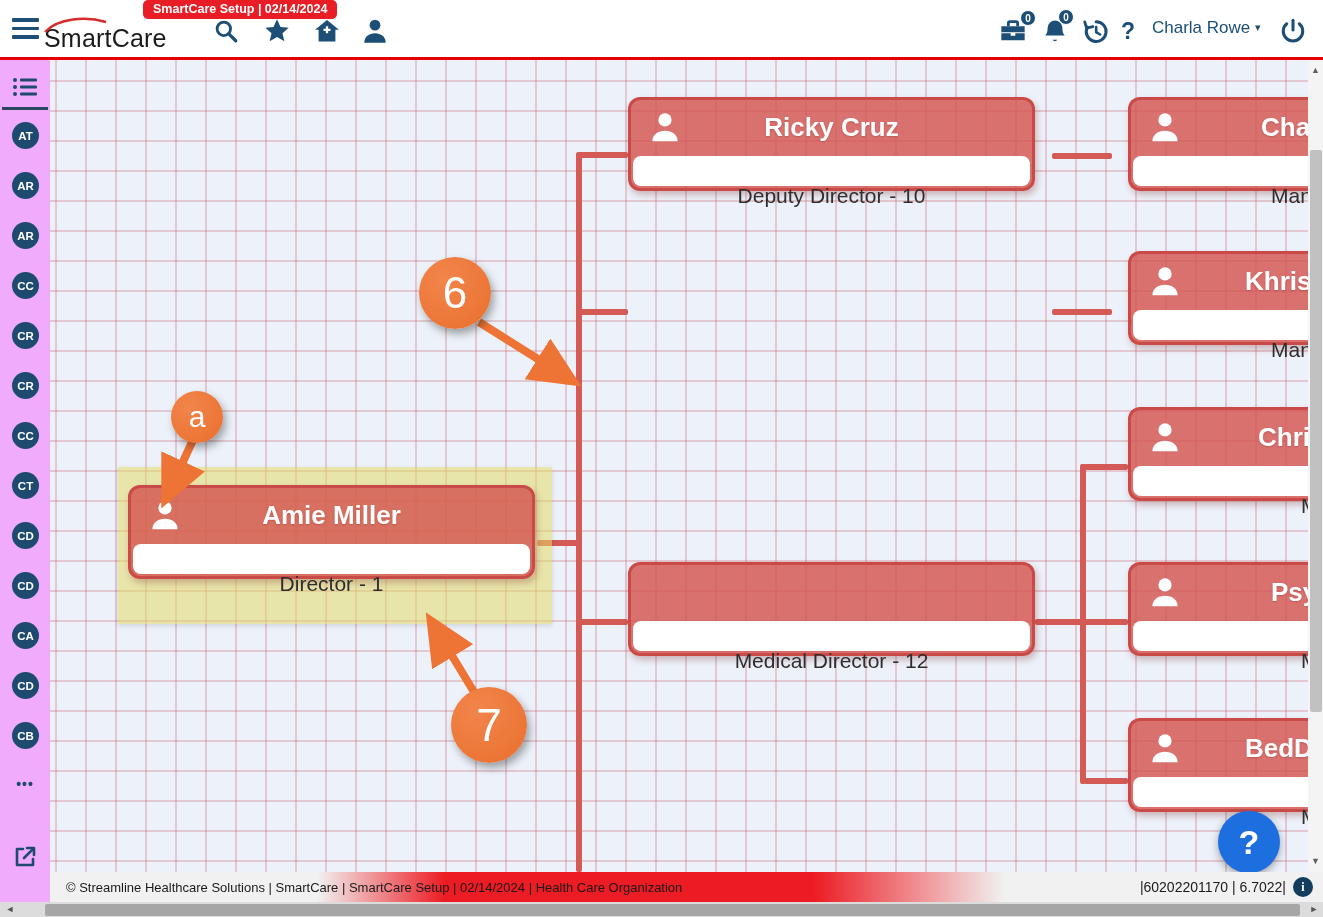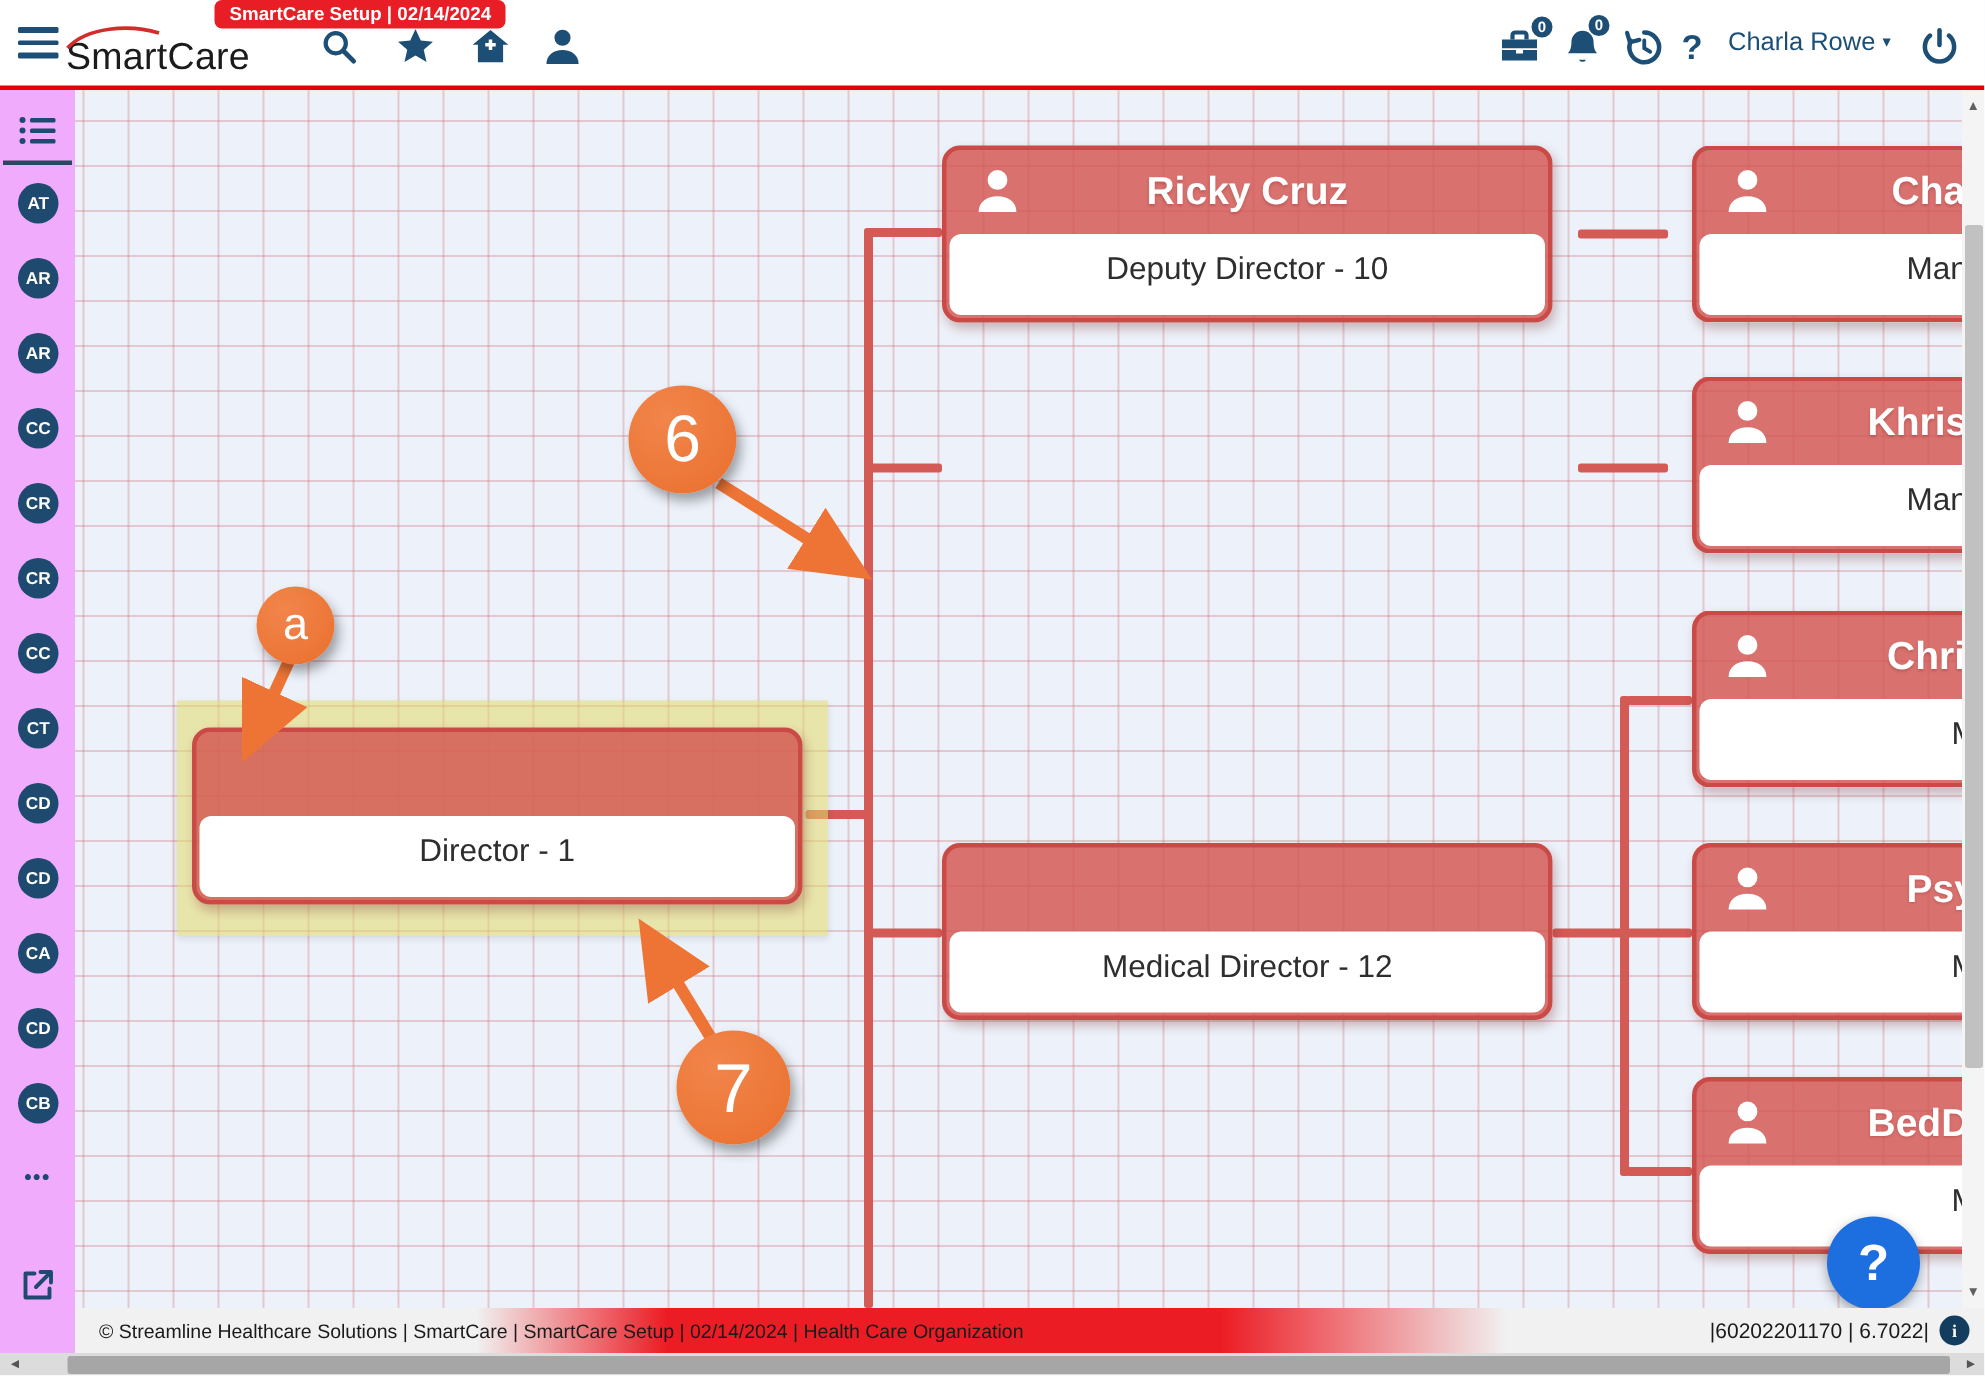--- a/index.html
+++ b/index.html
@@ -45,30 +45,30 @@
     background-image:
       linear-gradient(to right, rgba(203,103,112,0.30) 1.6px, transparent 1.6px),
       linear-gradient(to bottom, rgba(203,103,112,0.30) 1.6px, transparent 1.6px);
     background-size:30px 30px; background-position:5px 20px; }
 
   .conn { position:absolute; background:#d45a56; border-radius:2px; }
 
   .highlight { position:absolute; left:68px; top:407px; width:434px; height:157px;
     background:rgba(228,219,105,0.55); box-shadow:0 2px 5px rgba(0,0,0,0.12); }
 
-  .card { position:absolute; width:407px; height:118px; background:rgba(212,86,81,0.82);
+  .card { position:absolute; width:407px; height:94px; background:rgba(212,86,81,0.82);
     border:3px solid #c94a46; border-radius:12px; box-shadow:2px 4px 7px rgba(120,40,40,0.30); }
   .card.clipped { width:420px; border-right:none; border-radius:12px 0 0 12px; }
   .card .hdr { position:relative; height:54px; }
   .card .person { position:absolute; left:16px; top:9px; }
   .card .name { position:absolute; left:0; right:0; top:12px; text-align:center; color:#fff;
     font-size:26px; font-weight:bold; text-shadow:0 1px 2px rgba(100,20,20,0.25); white-space:nowrap; }
   .card.clipped .name { right:auto; text-align:left; }
   .card .body { position:absolute; left:2px; right:2px; top:56px; bottom:2px; background:#fff;
-    border-radius:8px; text-align:center; padding-top:12px; font-size:21px; color:#2e2e2e;
+    border-radius:8px; text-align:center; padding-top:28px; font-size:21px; color:#2e2e2e;
     white-space:nowrap; }
   .card.clipped .body { text-align:left; }
 
   .ann-circle { position:absolute; border-radius:50%; color:#fff; display:flex; align-items:center;
     justify-content:center; background:radial-gradient(circle at 35% 30%, #f2854b, #e96f2d);
     box-shadow:3px 5px 8px rgba(0,0,0,0.35); z-index:12; cursor:default; }
   .arrows { position:absolute; left:0; top:0; width:1258px; height:812px; z-index:11; pointer-events:none; }
 
   .help-fab { position:absolute; left:1168px; top:751px; width:62px; height:62px; border-radius:50%;
     background:#1d6fe0; color:#fff; font-size:34px; font-weight:bold; display:flex; align-items:center;
@@ -249,20 +249,27 @@
         </div>
       <div class="body">Deputy Director - 10</div>
     </div>
 
 
     <div class="card" style="left:578px; top:502px;">
       <div class="body">Medical Director - 12</div>
     </div>
 
     <div class="card" style="left:78px; top:425px;">
+      <div class="hdr">
+          <svg class="person" width="36" height="36" viewBox="0 0 24 24">
+            <circle cx="12" cy="7.3" r="4.4" fill="#fff"></circle>
+            <path d="M3.6 21.5c0-4.6 3.8-7 8.4-7s8.4 2.4 8.4 7z" fill="#fff"></path>
+          </svg>
+        <div class="name">Amie Miller</div>
+        </div>
       <div class="body">Director - 1</div>
     </div>
 
     <div class="card clipped" style="left:1078px; top:37px;">
       <div class="hdr">
           <svg class="person" width="36" height="36" viewBox="0 0 24 24">
             <circle cx="12" cy="7.3" r="4.4" fill="#fff"></circle>
             <path d="M3.6 21.5c0-4.6 3.8-7 8.4-7s8.4 2.4 8.4 7z" fill="#fff"></path>
           </svg>
         <div class="name" style="left:130px;">Char</div>

